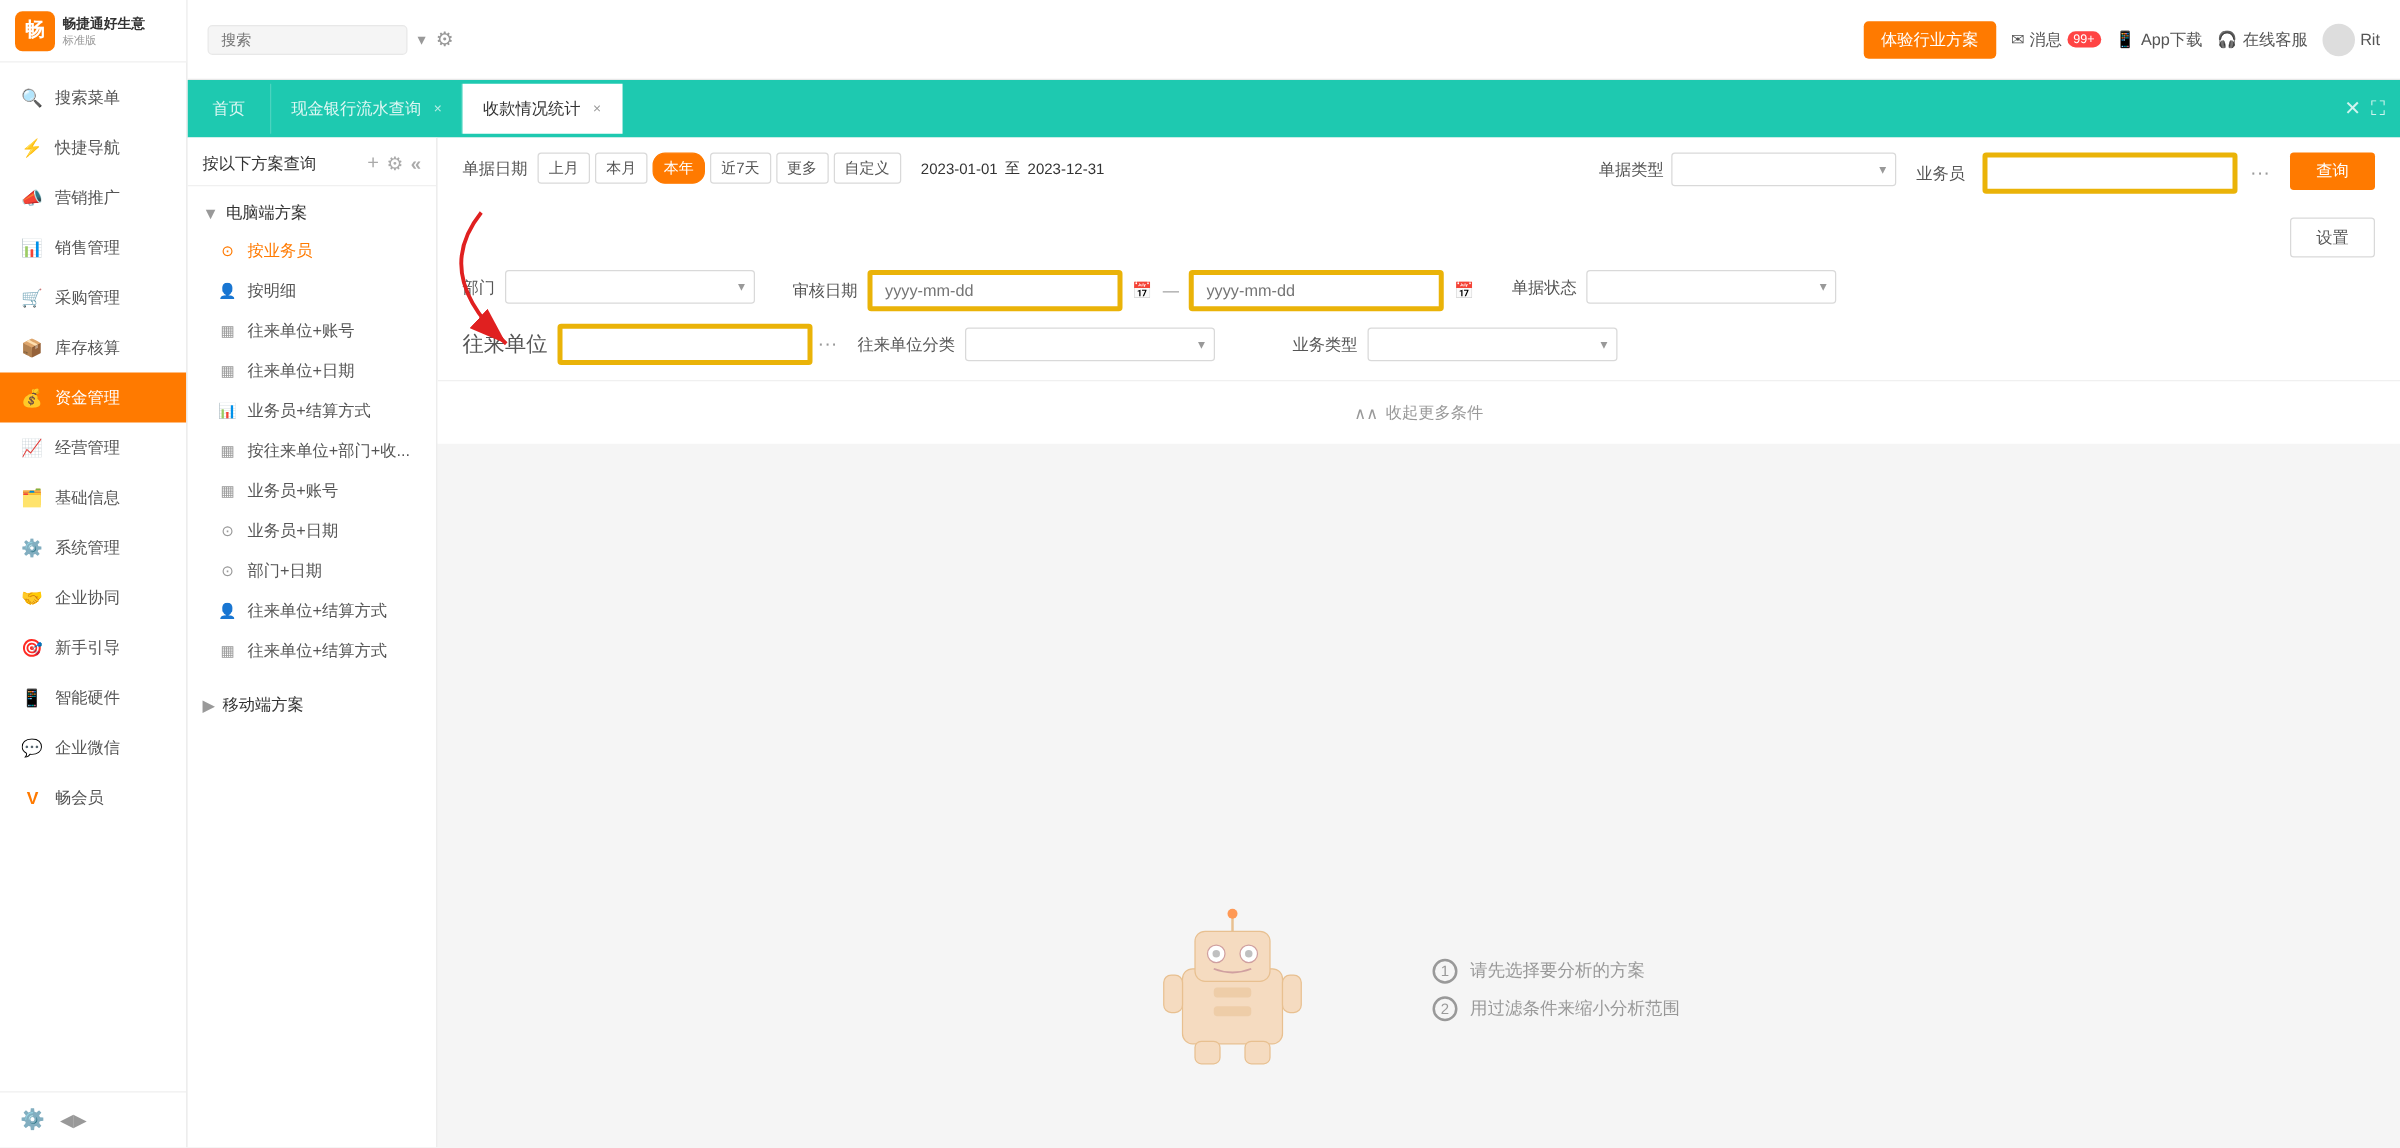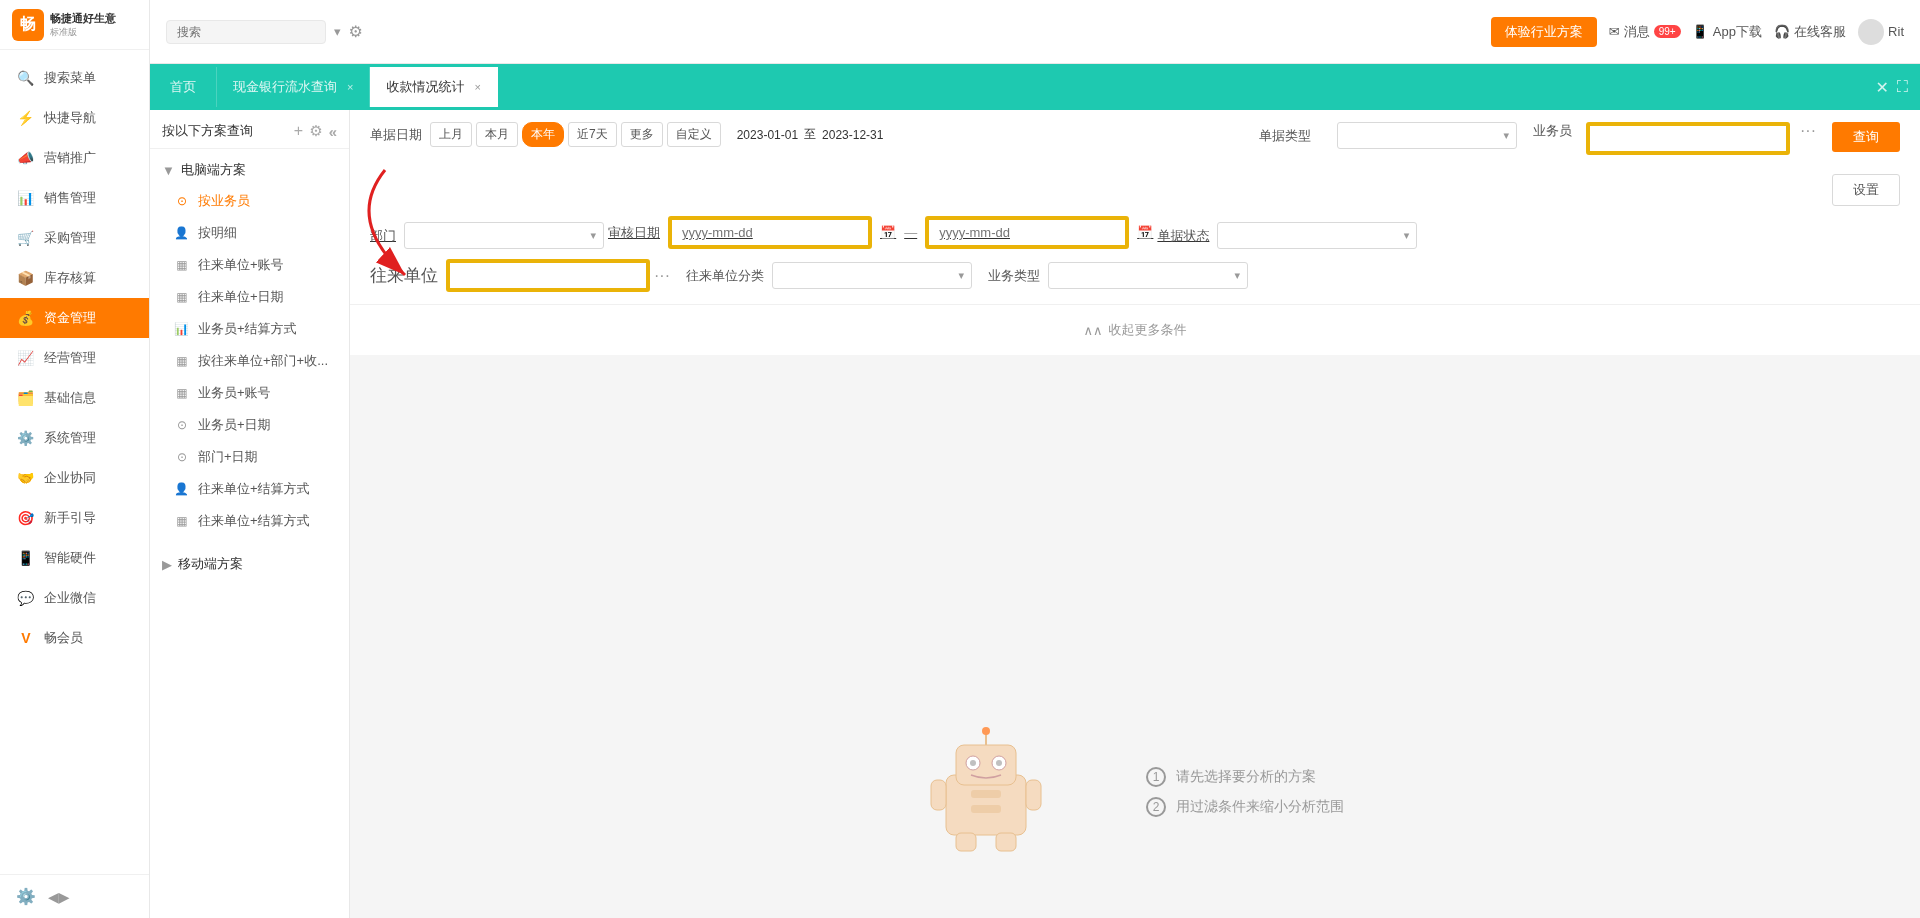--- a/index.html
+++ b/index.html
@@ -295,40 +295,40 @@
               <button class="date-btn">近7天</button>
               <button class="date-btn">更多</button>
               <button class="date-btn">自定义</button>
             </div>
             <div class="date-range">
               <span>2023-01-01</span>
               <span>至</span>
               <span>2023-12-31</span>
             </div>
           </div>
-          <div style="display:flex;align-items:center;gap:26px;">
+          <div style="display:flex;align-items:center;gap:6px;">
             <span style="color:#555;font-size:13px;flex-shrink:0;">单据类型</span>
             <div class="filter-select-wrap">
               <select class="filter-select" style="min-width:180px;">
                 <option></option>
               </select>
             </div>
           </div>
-          <div style="display:flex;align-items:flex-start;gap:14px;">
+          <div style="display:flex;align-items:center;gap:14px;">
             <span style="color:#555;font-size:13px;flex-shrink:0;">业务员</span>
             <input class="filter-input" type="text" style="min-width: 160px;">
             <span style="color:#999;cursor:pointer;font-size:16px;margin-left:-4px;">···</span>
           </div>
           <div style="display:flex;flex-direction:column;gap:22px;">
             <button class="btn-query">查询</button>
             <button class="btn-set">设置</button>
           </div>
         </div>
 
-        <div style="display:flex;align-items:flex-end;padding:10px 20px 0;gap:4px;text-decoration:underline;">
+        <div style="display:flex;align-items:flex-start;padding:10px 20px 0;gap:30px;">
           <div style="display:flex;align-items:center;gap:8px;">
             <span style="color:#555;font-size:13px;flex-shrink:0;">部门</span>
             <div class="filter-select-wrap">
               <select class="filter-select" style="min-width:200px;">
                 <option></option>
               </select>
             </div>
           </div>
           <div style="display:flex;align-items:center;gap:8px;">
             <span style="color:#555;font-size:13px;flex-shrink:0;">审核日期</span>
@@ -356,21 +356,21 @@
           </div>
           <div style="display:flex;align-items:center;gap:8px;">
             <span style="color:#555;font-size:13px;flex-shrink:0;">往来单位分类</span>
             <div class="filter-select-wrap">
               <select class="filter-select" style="min-width:200px;">
                 <option></option>
               </select>
             </div>
           </div>
           <div style="display:flex;align-items:center;gap:8px;">
-            <span style="color:#555;font-size:13px;flex-shrink:0;">业务类型</span>
+            <span style="color:#555;font-size:13px;flex-shrink:0;margin-left:46px;">业务类型</span>
             <div class="filter-select-wrap">
               <select class="filter-select" style="min-width:200px;">
                 <option></option>
               </select>
             </div>
           </div>
         </div>
 
         <div class="collapse-bar">
           <div class="collapse-btn">

